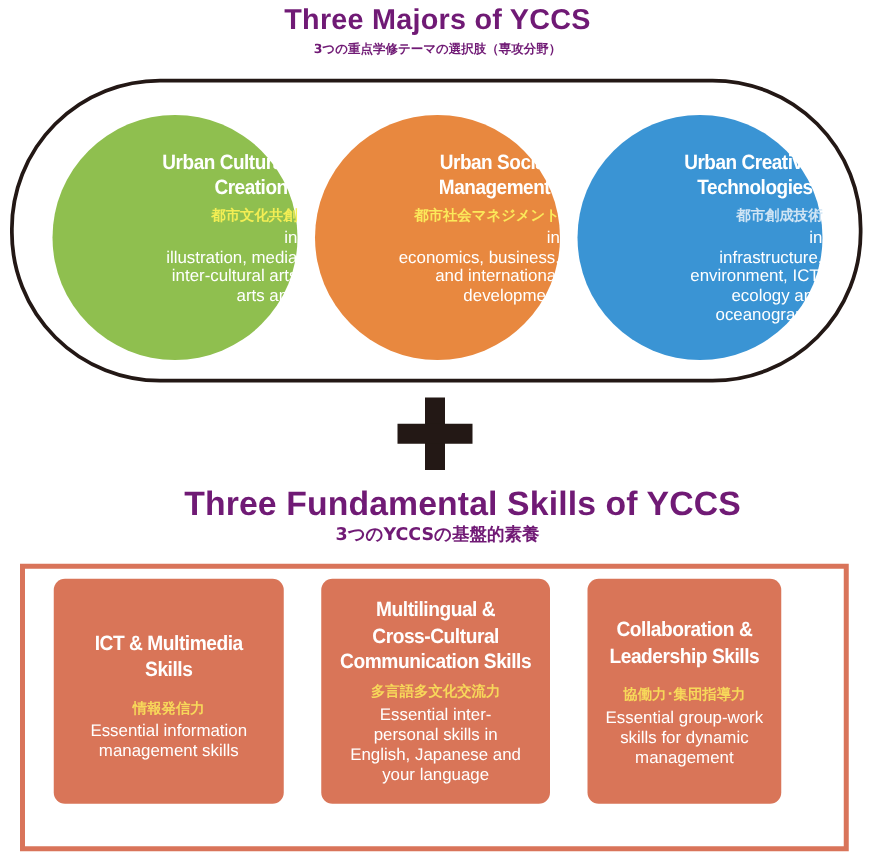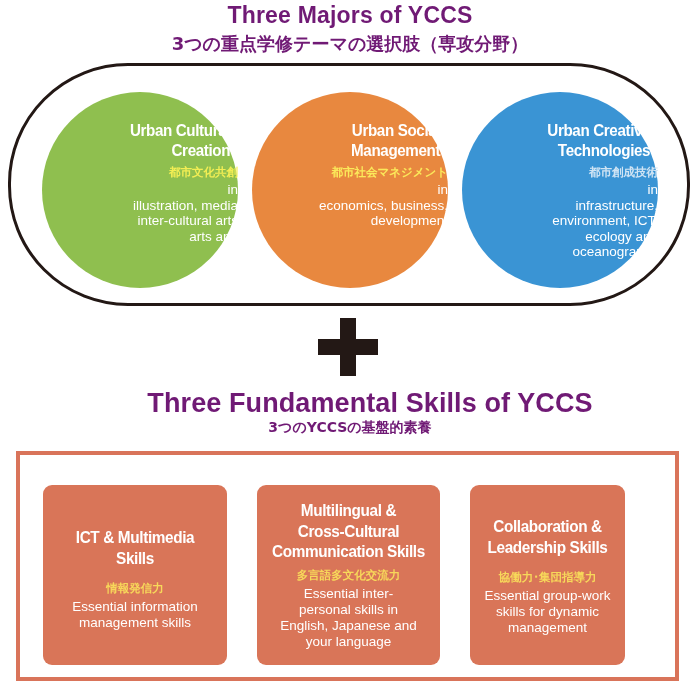--- a/index.html
+++ b/index.html
@@ -1,20 +1,20 @@
 <!DOCTYPE html>
 <html><head>
 <meta charset="utf-8">
 <style>
   html, body { margin:0; padding:0; background:#ffffff; }
   body { width:700px; height:685px; position:relative; overflow:hidden;
          font-family:"Liberation Sans", "DejaVu Sans", sans-serif; color:#231815; }
   .title { position:absolute; left:0; width:700px; text-align:center; font-weight:bold; color:#701a75; }
   .t1 { top:2px; font-size:23px; letter-spacing:0.2px; }
-  .s1 { top:32px; font-size:18px; font-weight:bold; font-family:"DejaVu Sans", sans-serif; }
+  .s1 { top:32px; font-size:10px; font-weight:bold; font-family:"DejaVu Sans", sans-serif; }
   .pill { position:absolute; left:8px; top:63px; width:676px; height:237px;
           border:3.5px solid #231815; border-radius:120px; box-sizing:content-box; }
   .circle { position:absolute; width:196px; height:196px; border-radius:50%;
             top:92px; text-align:right; color:#fff; box-sizing:border-box; padding-top:28px; }
   .circle .h { font-family:"Liberation Sans", sans-serif; font-weight:bold; font-size:16.5px;
                line-height:20px; letter-spacing:-0.4px; transform:scaleX(0.92); }
   .circle .jp { font-family:"DejaVu Sans", sans-serif; font-size:11.5px; font-weight:bold;
                 margin-top:4px; line-height:16px; }
   .circle .d { font-size:13.5px; line-height:15.5px; margin-top:2px; }
   .c1 { left:42px; background:#8fbf4f; }
@@ -23,21 +23,21 @@
   .c1 .jp { color:#f3ee54; }
   .c2 .jp { color:#fbe95a; }
   .c3 .jp { color:#cfe4f4; }
   .plus { position:absolute; left:318px; top:318px; width:60px; height:58px; }
   .plus .v { position:absolute; left:22px; top:0; width:16px; height:58px; background:#231815; }
   .plus .hz { position:absolute; left:0; top:21px; width:60px; height:16px; background:#231815; }
   .t2 { top:388px; font-size:27px; letter-spacing:0.1px;margin-left:20px; }
   .s2 { top:419px; font-size:14px; font-weight:bold; font-family:"DejaVu Sans", sans-serif; }
   .box { position:absolute; left:16px; top:451px; width:655px; height:222px;
          border:4.5px solid #d9745a; }
-  .card { position:absolute; top:485px; height:180px; background:#d97558; border-radius:9px;
+  .card { position:absolute; top:463px; height:180px; background:#d97558; border-radius:9px;
           color:#fff; text-align:center; box-sizing:border-box; }
   .card .h { font-family:"Liberation Sans", sans-serif; font-weight:bold; font-size:16.5px;
              line-height:20.5px; letter-spacing:-0.4px; transform:scaleX(0.93); }
   .card .jp { font-family:"DejaVu Sans", sans-serif; font-weight:bold; font-size:11.5px;
               color:#f7d85a; line-height:16px; }
   .card .d { font-size:13.5px; line-height:16px; margin-top:3px; }
   .k1 { left:43px; width:184px; padding-top:42px; }
   .k1 .jp { margin-top:12px; }
   .k2 { left:257px; width:183px; padding-top:15px; }
   .k2 .jp { margin-top:5px; }
@@ -68,20 +68,21 @@
 
 <div class="circle c2">
   <div class="h">
     <div>Urban Social</div>
     <div>Management</div>
   </div>
   <div class="jp">都市社会マネジメント</div>
   <div class="d">
     <div>in</div>
     <div>economics, business,</div>
+    <div>and international</div>
     <div>development</div>
   </div>
 </div>
 
 <div class="circle c3">
   <div class="h">
     <div>Urban Creative</div>
     <div>Technologies</div>
   </div>
   <div class="jp">都市創成技術</div>

